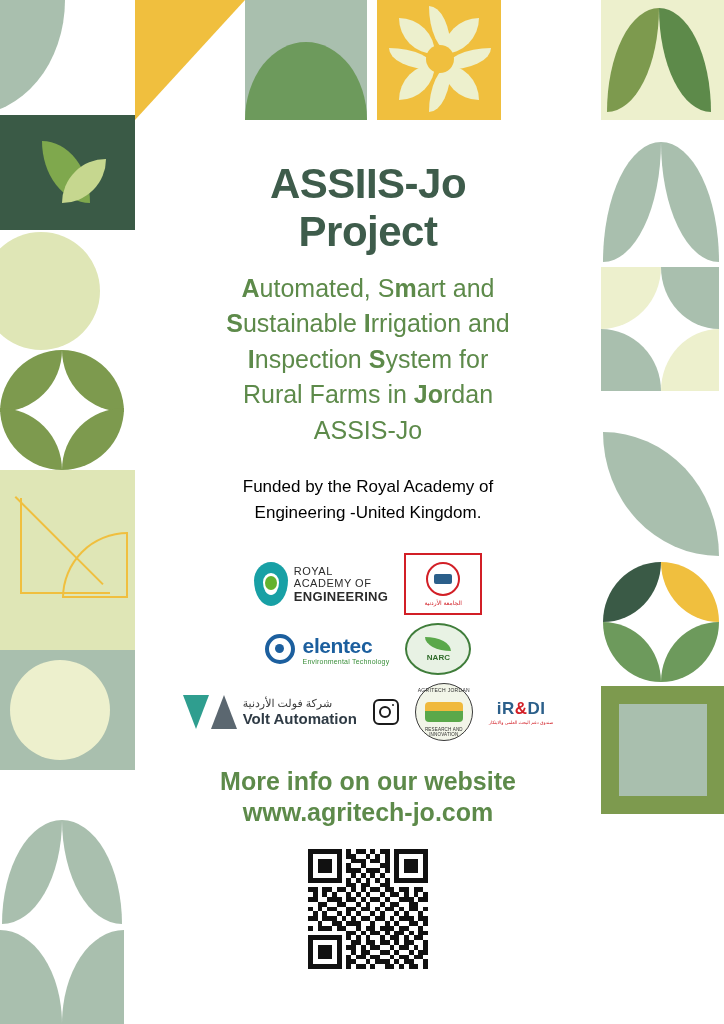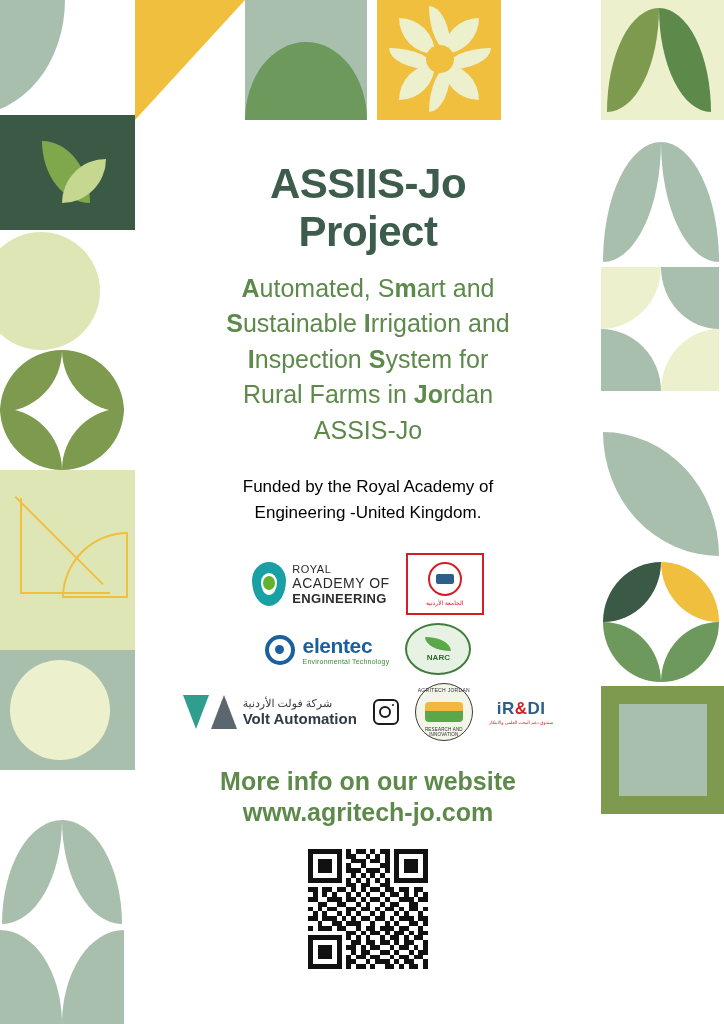--- a/index.html
+++ b/index.html
@@ -123,42 +123,42 @@
     border-radius: 50% 50% 50% 50% / 42% 42% 58% 58%;
   }
   .rae-mark .dotg {
     position: absolute; left: 11px; top: 14px;
     width: 12px; height: 14px;
     background: #63b22f;
     border-radius: 50%;
   }
   .rae-text { text-align: left; color: #2b2b2b; }
   .rae-text .l1 { font-size: 11px; letter-spacing: .5px; }
-  .rae-text .l2 { font-size: 14px; letter-spacing: .5px; }
+  .rae-text .l2 { font-size: 11px; letter-spacing: .5px; }
   .rae-text .l3 { font-size: 13px; font-weight: bold; letter-spacing: .3px; }
 
   
   .crest {
     width: 78px; height: 62px;
     border: 2px solid #d21f26;
     box-sizing: border-box;
     display: flex; flex-direction: column;
     align-items: center; justify-content: center;
     padding: 3px;
   }
   .crest .ring {
     width: 30px; height: 30px; border-radius: 50%;
     border: 2px solid #d21f26;
     display: flex; align-items: center; justify-content: center;
   }
   .crest .book { width: 18px; height: 10px; background: #2b5f8a; border-radius: 2px; }
   .crest .ar { font-size: 6px; color: #d21f26; margin-top: 3px; }
 
   
-  .elentec { display: flex; align-items: flex-end; gap: 8px; }
+  .elentec { display: flex; align-items: flex-start; gap: 8px; }
   .elentec .mark {
     width: 30px; height: 30px; border-radius: 50%;
     border: 4px solid #1c5f9e;
     box-sizing: border-box;
     display: flex; align-items: center; justify-content: center;
   }
   .elentec .mark i { display:block; width: 9px; height: 9px; background: #1c5f9e; border-radius: 50%; }
   .elentec .tx { text-align: left; }
   .elentec .tx .n { font-size: 21px; color: #1c5f9e; font-weight: bold; letter-spacing: -.4px; }
   .elentec .tx .s { font-size: 7px; color: #3a8f3a; letter-spacing: .2px; }

